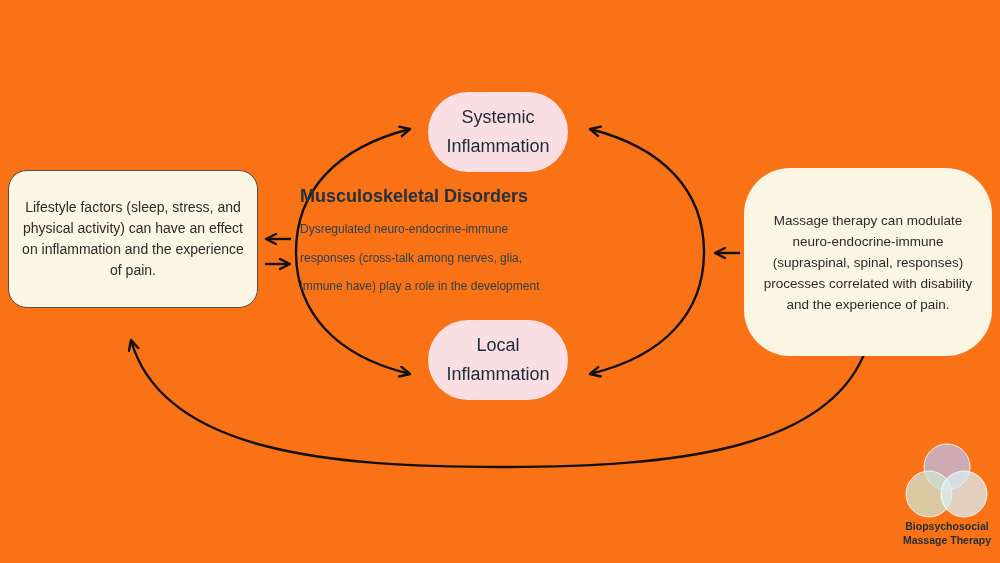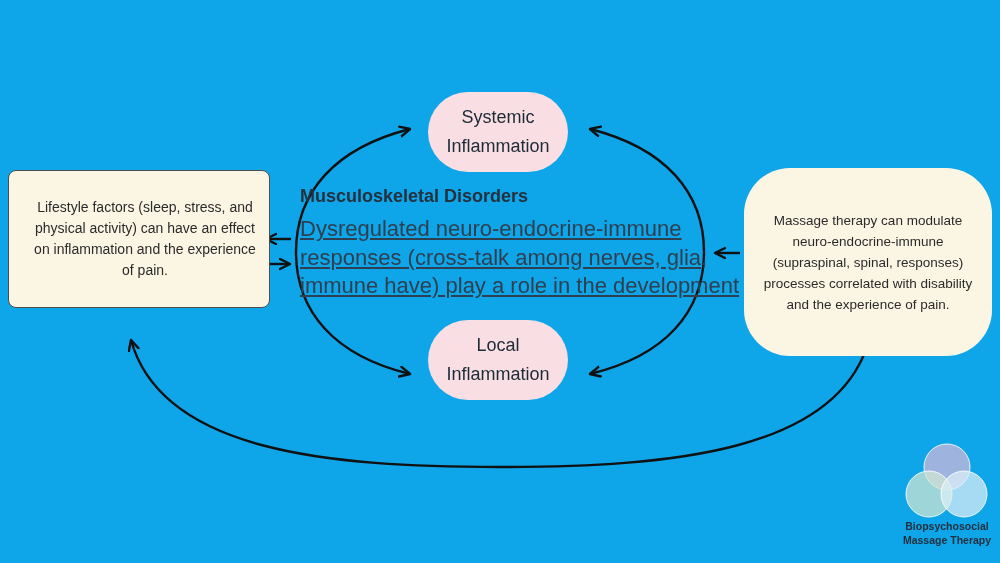--- a/index.html
+++ b/index.html
@@ -1,51 +1,51 @@
 <!DOCTYPE html>
 <html><head>
 <meta charset="utf-8">
 <style>
   html,body{margin:0;padding:0;}
   body{font-family:"Liberation Sans", sans-serif;}
   .canvas{
     position:relative;width:1000px;height:563px;overflow:hidden;
-    background:#0ea5e9;
+    background:#f97316;
   }
   .arrow-layer{position:absolute;left:0;top:0;width:1000px;height:563px;}
 
   .center-block{
     position:absolute;left:300px;top:183px;width:400px;
   }
   .center-title{
     font-size:18px;font-weight:bold;color:#25313d;line-height:26px;white-space:nowrap;
   }
   .center-line{
-    font-size:22px;color:#2e4050;line-height:28.5px;white-space:nowrap;text-decoration:underline;
+    font-size:12px;color:#2e4050;line-height:28.5px;white-space:nowrap;
   }
   .center-lines{margin-top:6px;}
 
   .pill{
     position:absolute;left:428px;width:140px;height:80px;background:#f9dfe3;
     border-radius:40px;display:flex;flex-direction:column;align-items:center;
     justify-content:center;color:#1d2b37;font-size:18px;line-height:29px;
     text-align:center;
   }
   .pill.systemic{top:92px;}
   .pill.local{top:320px;}
   .pill div{white-space:nowrap;}
 
   .side-box{
     position:absolute;background:#fbf6e3;display:flex;flex-direction:column;
     align-items:center;justify-content:center;text-align:center;color:#2b2b2b;
   }
   .side-box div{white-space:nowrap;}
   .side-box.left{
-    left:8px;top:170px;width:248px;height:136px;border-radius:8px;
-    border:1.5px solid #4d4d4d;font-size:14px;line-height:21px;padding-left:12px;
+    left:8px;top:170px;width:248px;height:136px;border-radius:19px;
+    border:1.5px solid #4d4d4d;font-size:14px;line-height:21px;
   }
   .side-box.right{
     left:744px;top:168px;width:248px;height:188px;border-radius:46px;
     font-size:13.5px;line-height:21px;
   }
 
   .logo-text{
     position:absolute;left:887px;top:519px;width:120px;text-align:center;
     font-size:10.5px;font-weight:bold;color:#22303d;line-height:14px;
   }

